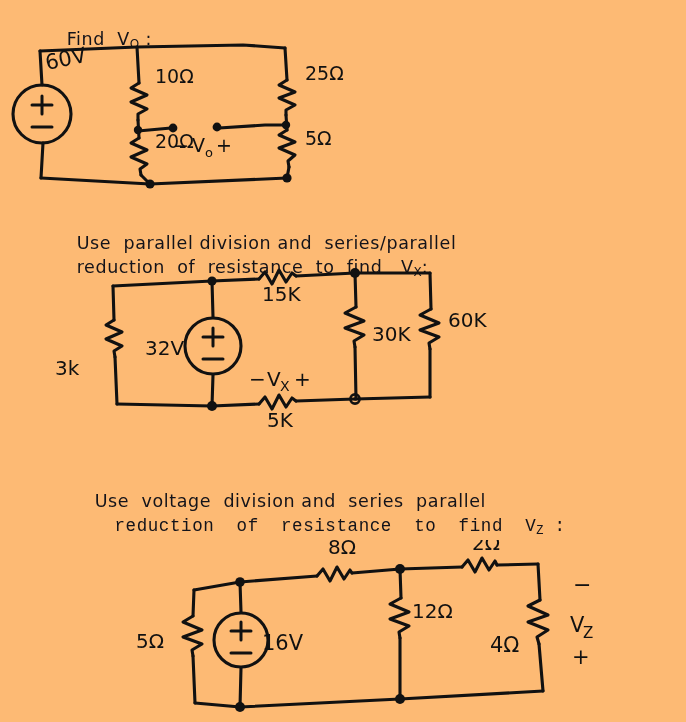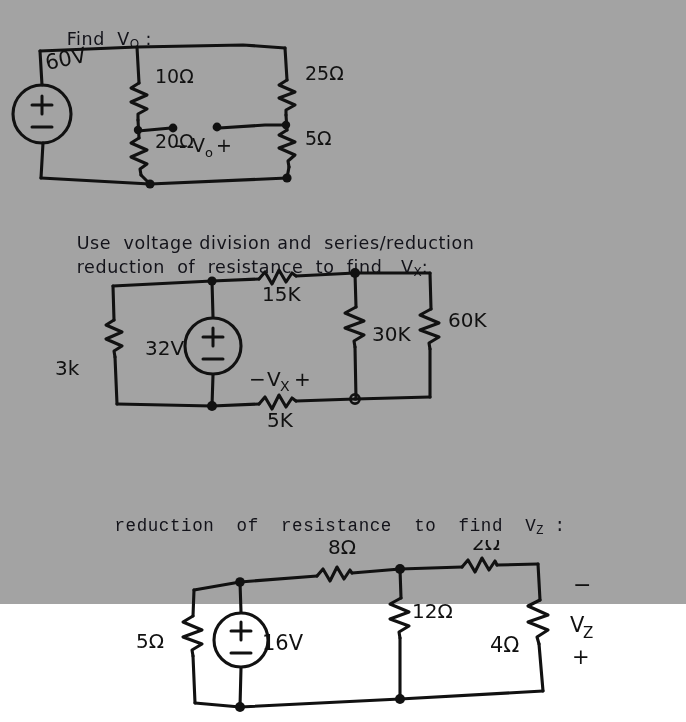--- a/index.html
+++ b/index.html
@@ -11,22 +11,22 @@
     width: 686px;
     height: 722px;
     position: relative;
     font-family: "DejaVu Sans", sans-serif;
     overflow: hidden;
   }
   #sheet {
     position: absolute;
     left: 0; top: 0;
     width: 686px;
-    height: 604px;
-    background: #a3a3a3;
+    height: 722px;
+    background: #fdba74;
   }
   .hand {
     font-family: "DejaVu Sans", sans-serif;
     fill: #111111;
     color: #111111;
     font-weight: 500;
   }
   svg { display: block; }
   text { user-select: none; }
   .prompt {
@@ -109,21 +109,21 @@
     <text class="hand" x="305" y="45" font-size="19">25Ω</text>
     <text class="hand" x="305" y="110" font-size="19">5Ω</text>
 
     <text class="hand" x="173" y="117" font-size="19">−</text>
     <text class="hand" x="192" y="117" font-size="19">V</text>
     <text class="hand" x="205" y="122" font-size="13">o</text>
     <text class="hand" x="216" y="117" font-size="19">+</text>
   </svg>
 
   <div class="prompt" style="left:52px; top:206px;">
-    <span>Use  voltage division and  series/reduction</span><span class="sub"></span><span></span>
+    <span>Use  parallel division and  series/parallel</span><span class="sub"></span><span></span>
   </div>
   <div class="prompt" style="left:52px; top:230px;">
     <span>reduction  of  resistance  to  find   V</span><span class="sub">X</span><span>:</span>
   </div>
 
   <svg width="686" height="180" viewBox="0 0 686 180" style="position:absolute; left:0px; top:265px;">
     <g stroke="#111111" stroke-width="3.1" fill="none" stroke-linecap="round" stroke-linejoin="round">
 
       <path d="M113,21 L212,16"></path>
 
@@ -183,20 +183,23 @@
     <text class="hand" x="372" y="76" font-size="20">30K</text>
     <text class="hand" x="448" y="62" font-size="20">60K</text>
     <text class="hand" x="267" y="162" font-size="20">5K</text>
 
     <text class="hand" x="249" y="121" font-size="20">−</text>
     <text class="hand" x="267" y="121" font-size="20">V</text>
     <text class="hand" x="280" y="126" font-size="14">X</text>
     <text class="hand" x="294" y="121" font-size="20">+</text>
   </svg>
 
+  <div class="prompt" style="left:70px; top:464px;">
+    <span>Use  voltage  division and  series  parallel</span><span class="sub"></span><span></span>
+  </div>
   <div class="prompt" style="left:70px; top:489px;font-family:Liberation Mono, monospace;">
     <span>reduction  of  resistance  to  find  V</span><span class="sub">Z</span><span> :</span>
   </div>
 
   <svg width="686" height="190" viewBox="0 0 686 190" style="position:absolute; left:0px; top:540px;">
     <g stroke="#111111" stroke-width="3.1" fill="none" stroke-linecap="round" stroke-linejoin="round">
 
       <path d="M194,50 L240,42"></path>
 
       <path d="M240,42 L317,36"></path>

